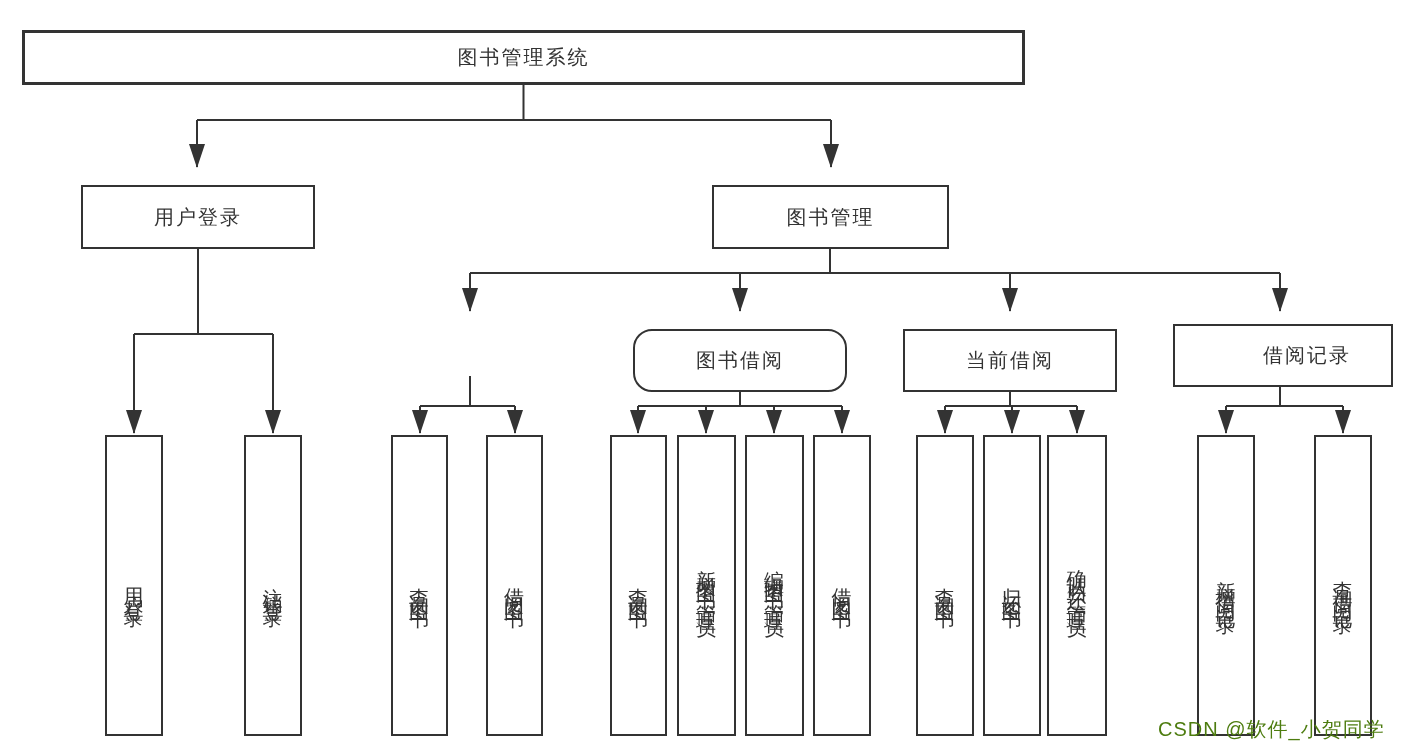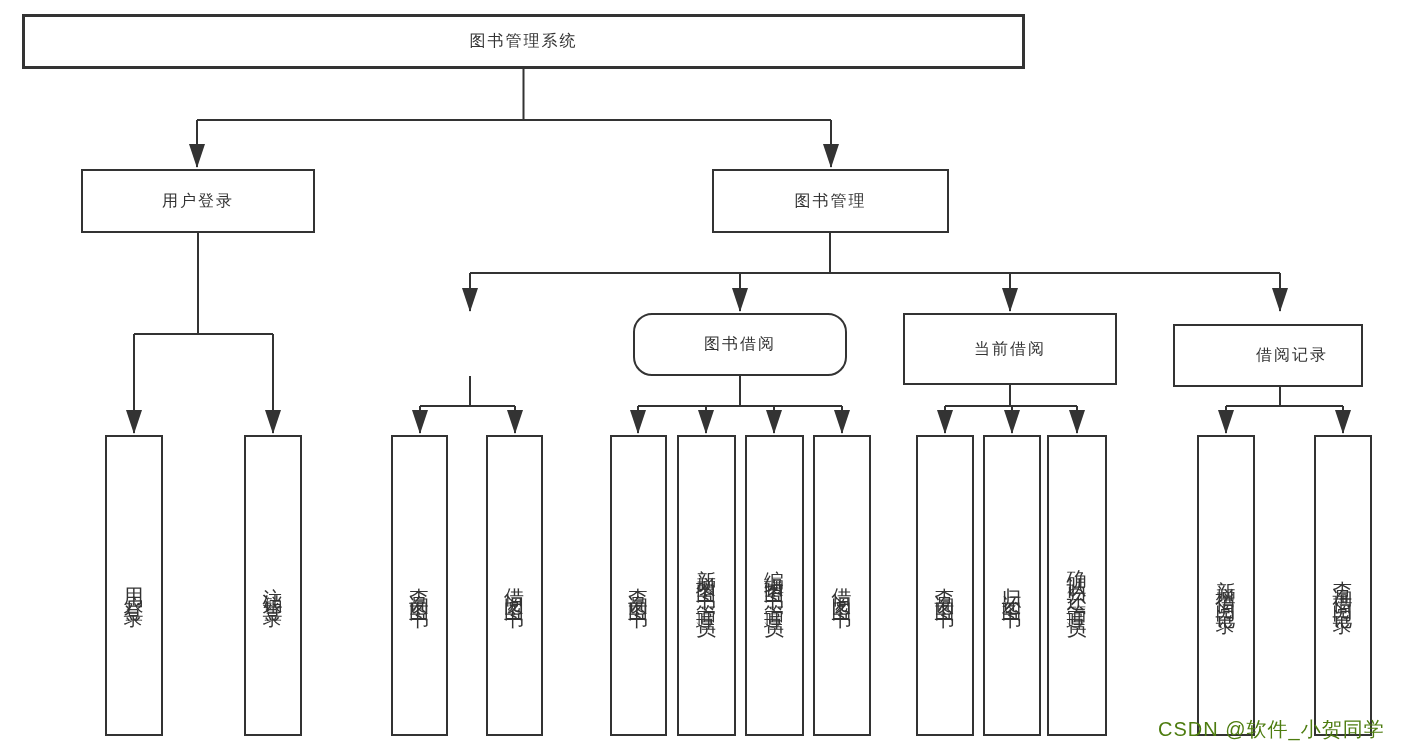--- a/index.html
+++ b/index.html
@@ -27,42 +27,43 @@
     box-sizing: border-box;
     background: #ffffff;
     border: 2px solid #333333;
     color: #333333;
     display: flex;
     align-items: center;
     justify-content: center;
     z-index: 1;
   }
   .box.h {
-    font-size: 16px;
+    font-size: 20px;
     letter-spacing: 2px;
     white-space: nowrap;
+    margin-top: 16px;
   }
   .box.v span {
     writing-mode: vertical-rl;
     text-orientation: mixed;
     font-size: 20px;
     letter-spacing: 7px;
     line-height: 1.1;
     white-space: nowrap;
   }
   
   #n-root  { left: 22px;  top: 14px;  width: 1003px; height: 55px; border-width: 3px; }
   
   #n-login { left: 81px;  top: 169px; width: 234px; height: 64px; }
   #n-mgmt  { left: 712px; top: 169px; width: 237px; height: 64px; }
   
   #n-rec   { left: 363px;  top: 313px; width: 214px; height: 63px; }
   #n-bor   { left: 633px;  top: 313px; width: 214px; height: 63px; border-radius: 19px; }
-  #n-cur   { left: 903px;  top: 313px; width: 214px; height: 72px; }
-  #n-log   { left: 1173px; top: 324px; width: 190px; height: 63px; padding-left: 48px; }
+  #n-cur   { left: 903px;  top: 313px; width: 214px; height: 63px; }
+  #n-log   { left: 1173px; top: 308px; width: 220px; height: 63px; padding-left: 48px; }
   
   .box.v   { top: 435px; height: 301px; width: 58px; }
   #l-a1 { left: 105px; }
   #l-a2 { left: 244px; }
   #l-b1 { left: 391px; width: 57px; }
   #l-b2 { left: 486px; width: 57px; }
   #l-c1 { left: 610px; width: 57px; }
   #l-c2 { left: 677px; width: 59px; }
   #l-c3 { left: 745px; width: 59px; }
   #l-c4 { left: 813px; }

